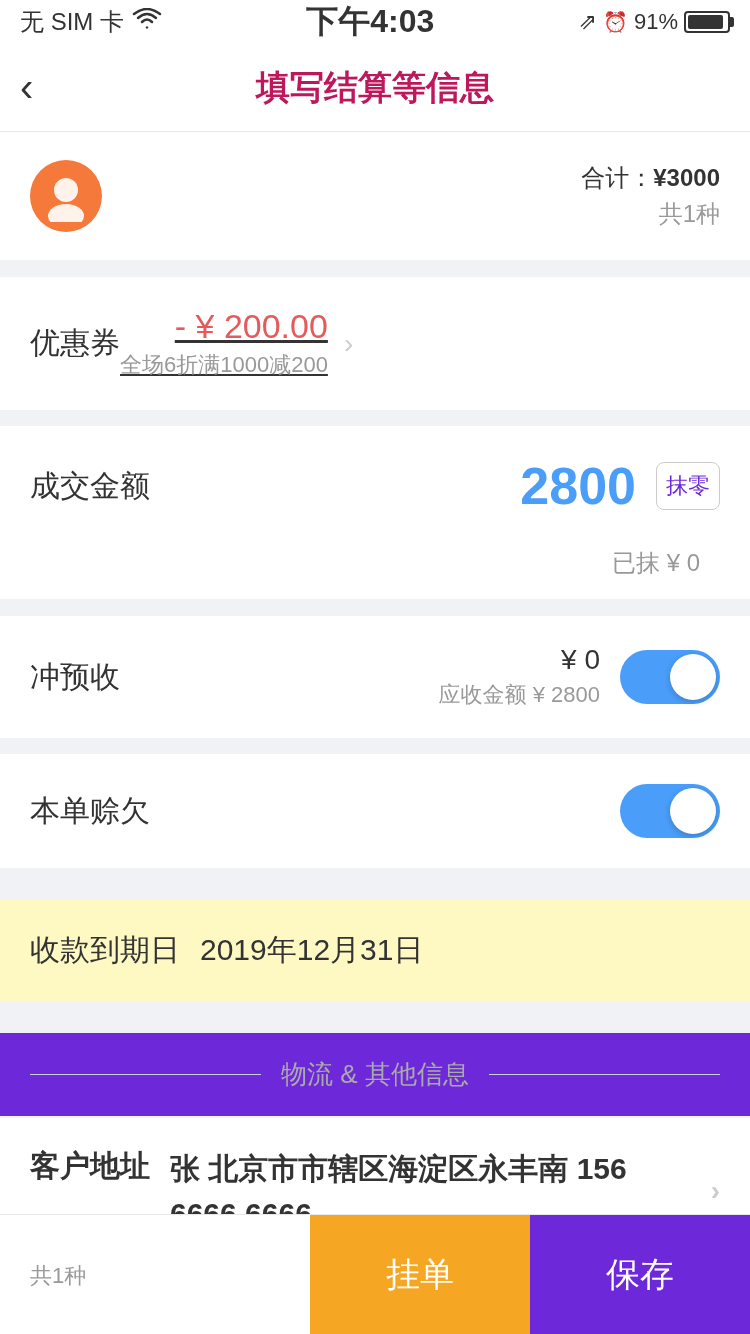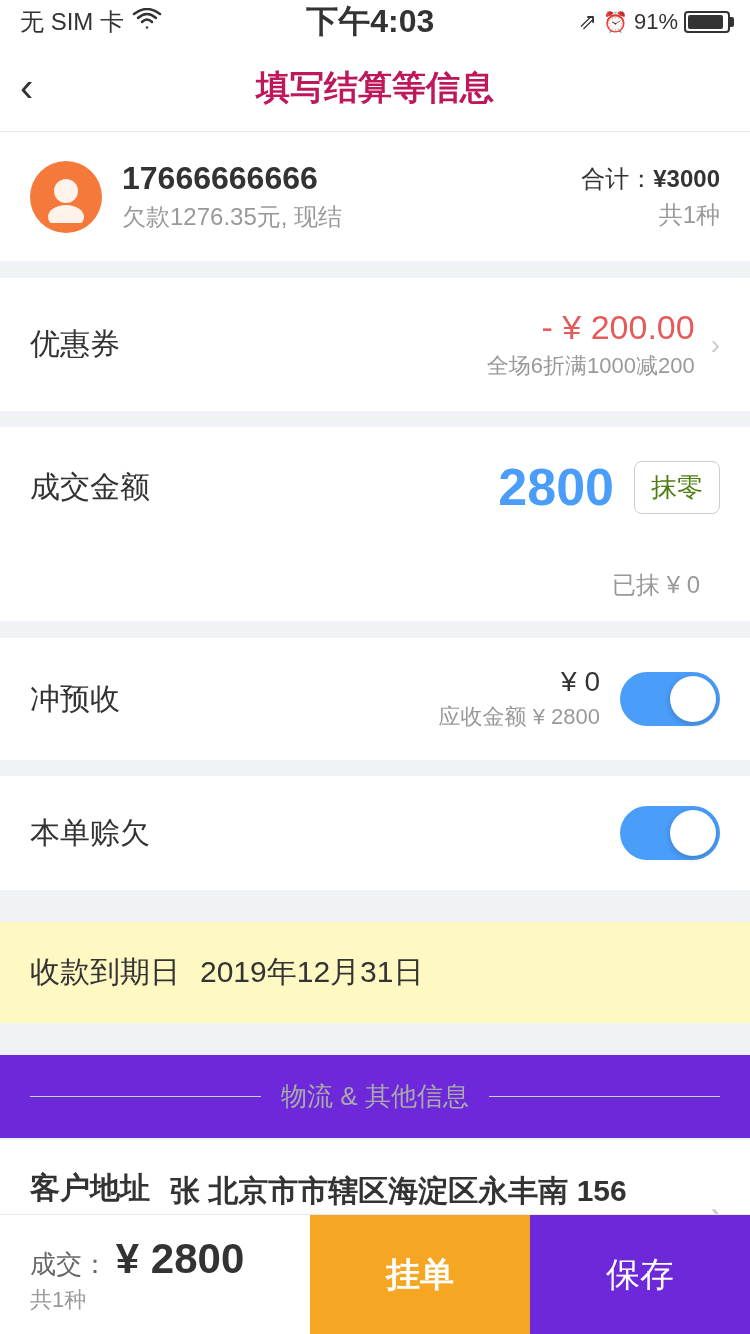--- a/index.html
+++ b/index.html
@@ -108,27 +108,26 @@
     .user-sub { font-size: 24px; color: #999; margin-top: 4px; }
     .user-right { text-align: right; }
     .total-label { font-size: 24px; color: #333; }
     .total-count { font-size: 24px; color: #999; margin-top: 4px; }
 
     
     .row {
       padding: 30px;
       display: flex;
       align-items: center;
-      justify-content: space-between;
-      background: #fff;
-      gap: 12px;
+      justify-content: flex-start;
+      background: #fff;
     }
     .row-label { font-size: 30px; color: #333; }
     .row-right { display: flex; align-items: center; gap: 16px; }
-    .discount-right { text-align: right; }
+    .discount-right { text-align: right; text-decoration: underline; }
     .discount-amount { font-size: 34px; color: #e55a5a; font-weight: 500; }
     .discount-desc { font-size: 22px; color: #999; margin-top: 4px; }
     .chevron-icon { font-size: 28px; color: #ccc; }
 
     
     .section-divider { height: 16px; background: #f0f2f5; }
 
     
     .amount-section {
       background: #fff;
@@ -139,23 +138,23 @@
       display: flex;
       align-items: center;
       justify-content: space-between;
     }
     .amount-label { font-size: 30px; color: #333; }
     .amount-value-wrap { display: flex; align-items: center; gap: 20px; }
     .amount-number { font-size: 52px; font-weight: 700; color: #4a9df8; }
     .round-btn {
       border: 1px solid #ccc;
       border-radius: 8px;
-      padding: 8px 16px;
-      font-size: 26px;
-      color: #4d7c0f;
+      padding: 8px 9px;
+      font-size: 22px;
+      color: #6d28d9;
       background: #fff;
     }
     .amount-sub { font-size: 24px; color: #999; text-align: right; margin-right: 20px; }
 
     
     .toggle-row {
       padding: 28px 30px;
       display: flex;
       align-items: center;
       justify-content: space-between;
@@ -270,21 +269,21 @@
     .bottom-summary-count { font-size: 22px; color: #999; margin-top: 2px; }
     .bottom-btn-hangsingle {
       width: 220px;
       height: 120px;
       background: #f5a623;
       display: flex;
       align-items: center;
       justify-content: center;
       font-size: 34px;
       color: #fff;
-      font-weight: 700;
+      font-weight: 400;
       cursor: pointer;
     }
     .bottom-btn-save {
       width: 220px;
       height: 120px;
       background: #6d28d9;
       display: flex;
       align-items: center;
       justify-content: center;
       font-size: 34px;
@@ -327,24 +326,20 @@
 <div class="content">
 
   <div class="user-row">
     <div class="user-left">
       <div class="avatar">
         <svg width="52" height="52" viewBox="0 0 52 52">
           <circle cx="26" cy="20" r="12" fill="rgba(255,255,255,0.9)"></circle>
           <ellipse cx="26" cy="46" rx="18" ry="12" fill="rgba(255,255,255,0.9)"></ellipse>
         </svg>
       </div>
-      <div>
-        <div class="user-name">17666666666</div>
-        <div class="user-sub">欠款1276.35元, 现结</div>
-      </div>
     </div>
     <div class="user-right">
       <div class="total-label">
         <span>合计：</span><span style="font-weight:600;">¥3000</span>
       </div>
       <div class="total-count">共1种</div>
     </div>
   </div>
 
   <div class="row" style="border-top:1px solid #f0f2f5;">
@@ -361,21 +356,21 @@
   <div class="section-divider"></div>
 
   <div class="amount-section">
     <div class="amount-row">
       <span class="amount-label">成交金额</span>
       <div class="amount-value-wrap">
         <span class="amount-number">2800</span>
         <button class="round-btn">抹零</button>
       </div>
     </div>
-    <div style="padding: 0 30px 20px; text-align:right;margin-top:21px;">
+    <div style="padding: 0 30px 20px; text-align:right;">
       <span class="amount-sub">已抹  ¥ 0</span>
     </div>
   </div>
 
   <div class="toggle-row">
     <span class="toggle-label">冲预收</span>
     <div class="toggle-row-inner">
       <div class="toggle-right">
         <span class="toggle-value">¥ 0</span>
         <span class="toggle-sub">应收金额 ¥ 2800</span>
@@ -419,21 +414,17 @@
     <span class="address-value">张 北京市市辖区海淀区永丰南 156 6666 6666</span>
     <span class="address-chevron">›</span>
   </div>
 
   <div class="empty-space"></div>
 
 </div>
 
 <div class="bottom-bar">
   <div class="bottom-summary">
-    <div>
-      <span class="bottom-summary-label">成交：</span>
-      <span class="bottom-summary-amount">¥ 2800</span>
-    </div>
     <div class="bottom-summary-count">共1种</div>
   </div>
   <div class="bottom-btn-hangsingle">挂单</div>
   <div class="bottom-btn-save">保存</div>
 </div>
 
 </body></html>

